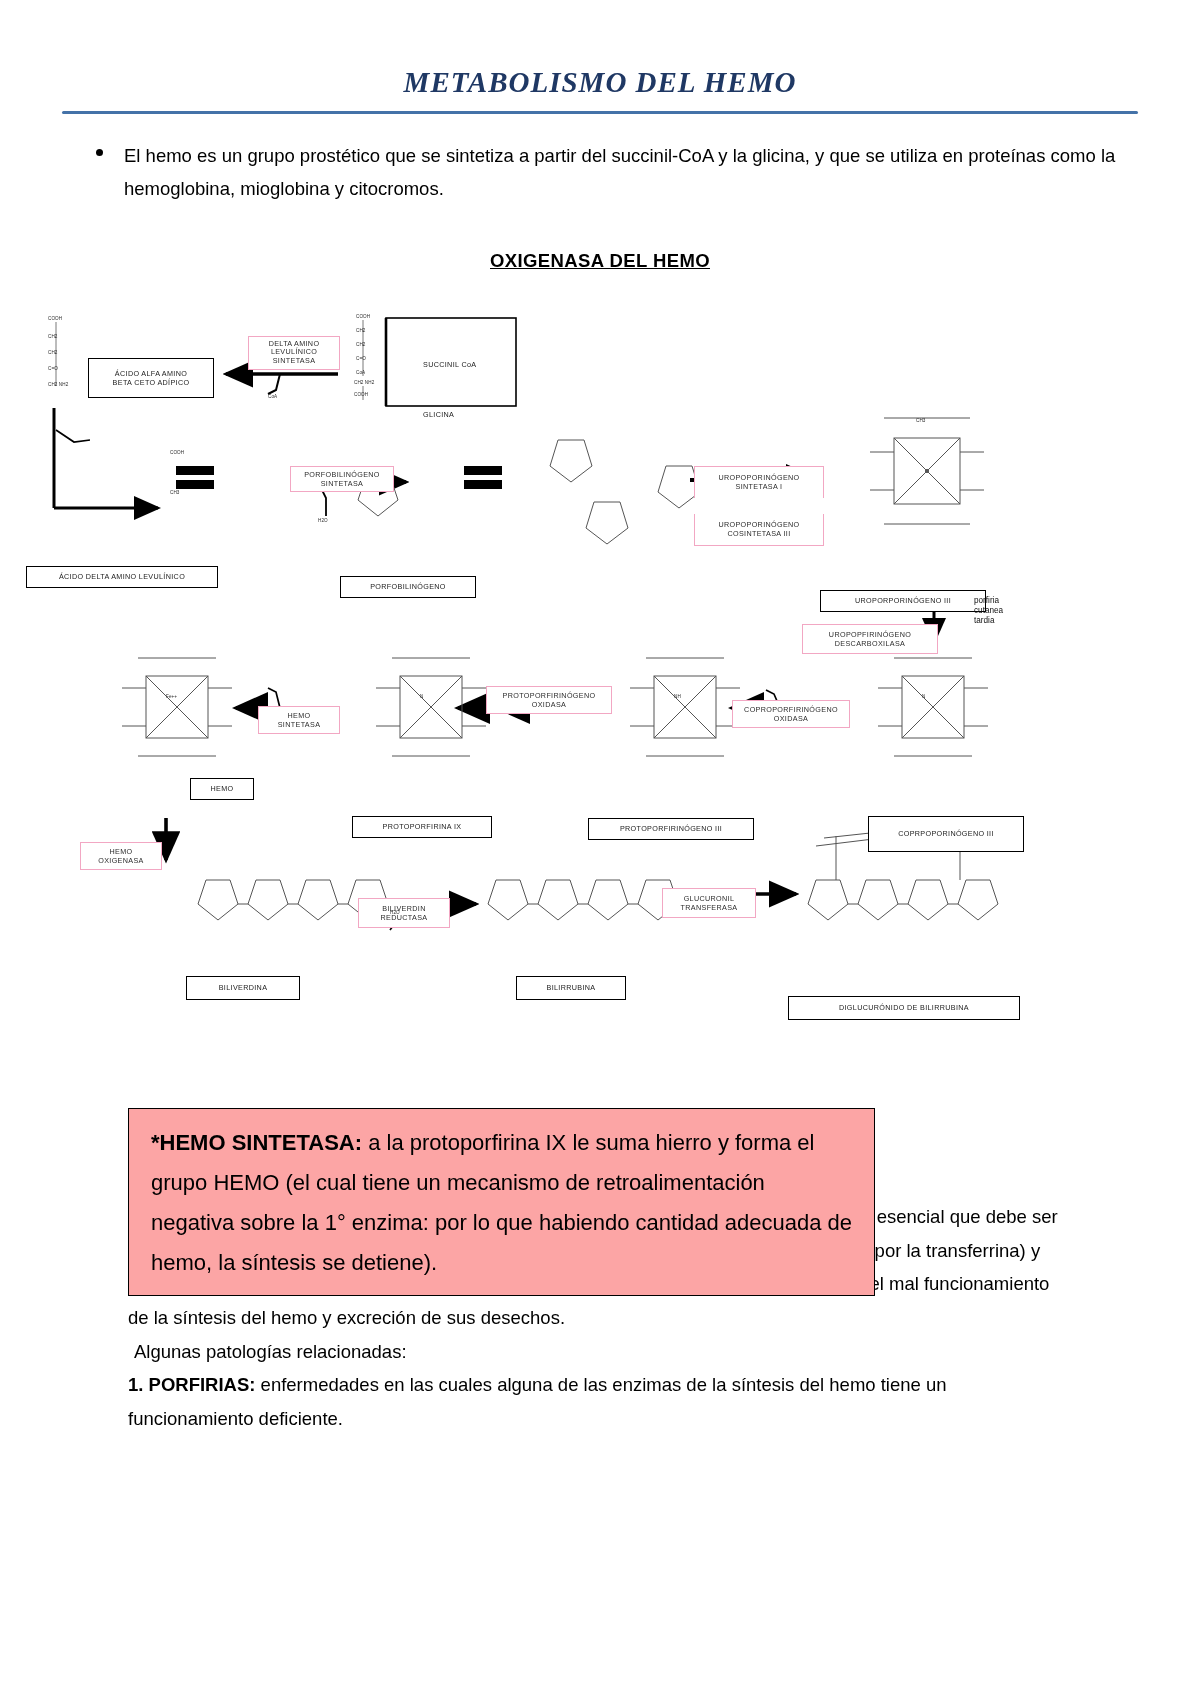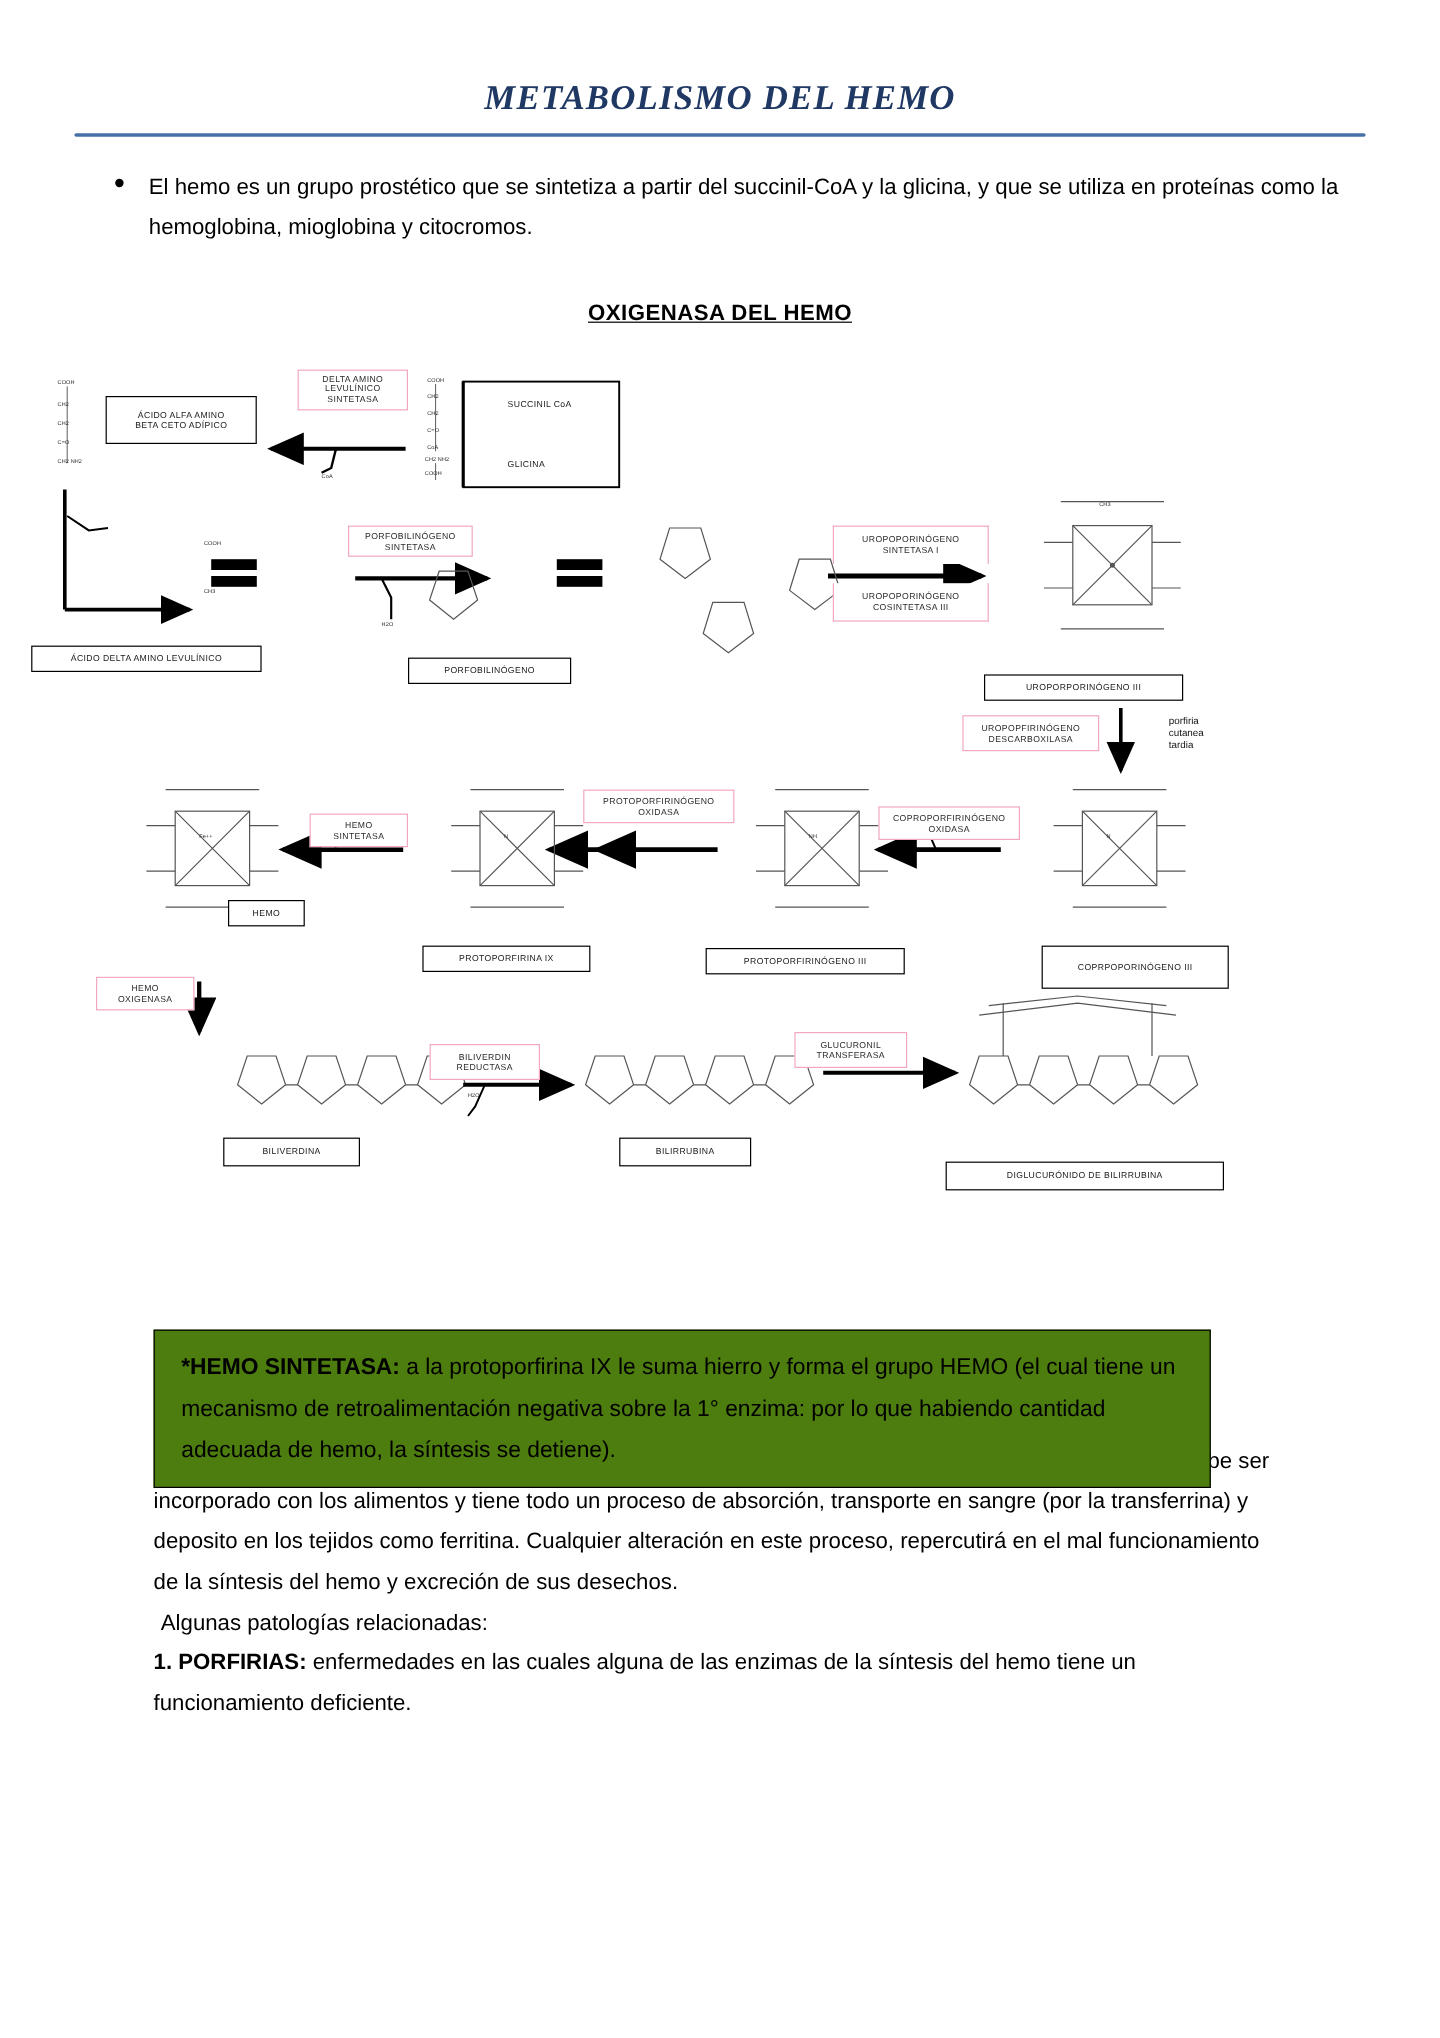--- a/index.html
+++ b/index.html
@@ -64,20 +64,21 @@
     font-family:"Liberation Sans",sans-serif;
     font-size:7.2px;
     letter-spacing:.35px;
     line-height:1.28;
     color:#1a1a1a;
     text-align:center;
     box-sizing:border-box;
     display:flex;align-items:center;justify-content:center;
     padding:2px 3px;
     white-space:pre-line;
+    margin-top:28px;
   }
   .lbl.black{border:1.4px solid #000;background:#fff;}
   .lbl.pink{border:1.2px solid #F2A7C3;background:#fff;color:#2b2b2b;}
   .lbl.plain{border:none;background:transparent;}
   .lbl.left{justify-content:flex-start;text-align:left;}
 
   .formula{
     position:absolute;
     font-size:4.6px;
     color:#2a2a2a;
@@ -92,25 +93,25 @@
     line-height:1.25;
     color:#111;
     text-align:left;
     white-space:pre-line;
   }
 
   
   .callout{
     position:absolute;
     left:128px;top:1108px;
-    width:881px;
+    width:747px;
     border:1.6px solid #000;
-    background:#4d7c0f;
+    background:#fca5a5;
     padding:14px 20px 12px 22px;
-    font-size:19px;
+    font-size:22px;
     line-height:1.82;
     z-index:5;
     box-sizing:border-box;
   }
   .callout b{font-weight:bold;}
 
   
   .bottom{
     position:absolute;
     left:128px;top:1200px;
@@ -307,21 +308,21 @@
 
     <div class="lbl pink" style="left:272px;top:148px;width:104px;height:26px;">PORFOBILINÓGENO
 SINTETASA</div>
 
     <div class="lbl pink" style="left:676px;top:148px;width:130px;height:32px;border-bottom:none;">UROPOPORINÓGENO
 SINTETASA I</div>
 
     <div class="lbl pink" style="left:676px;top:196px;width:130px;height:32px;border-top:none;">UROPOPORINÓGENO
 COSINTETASA III</div>
 
-    <div class="lbl pink" style="left:784px;top:306px;width:114px;height:30px;">UROPOPFIRINÓGENO
+    <div class="lbl pink" style="left:784px;top:306px;width:136px;height:30px;">UROPOPFIRINÓGENO
 DESCARBOXILASA</div>
 
     <div class="lbl pink" style="left:714px;top:382px;width:118px;height:28px;">COPROPORFIRINÓGENO
 OXIDASA</div>
 
     <div class="lbl pink" style="left:468px;top:368px;width:126px;height:28px;">PROTOPORFIRINÓGENO
 OXIDASA</div>
 
     <div class="lbl pink" style="left:240px;top:388px;width:82px;height:28px;">HEMO
 SINTETASA</div>

